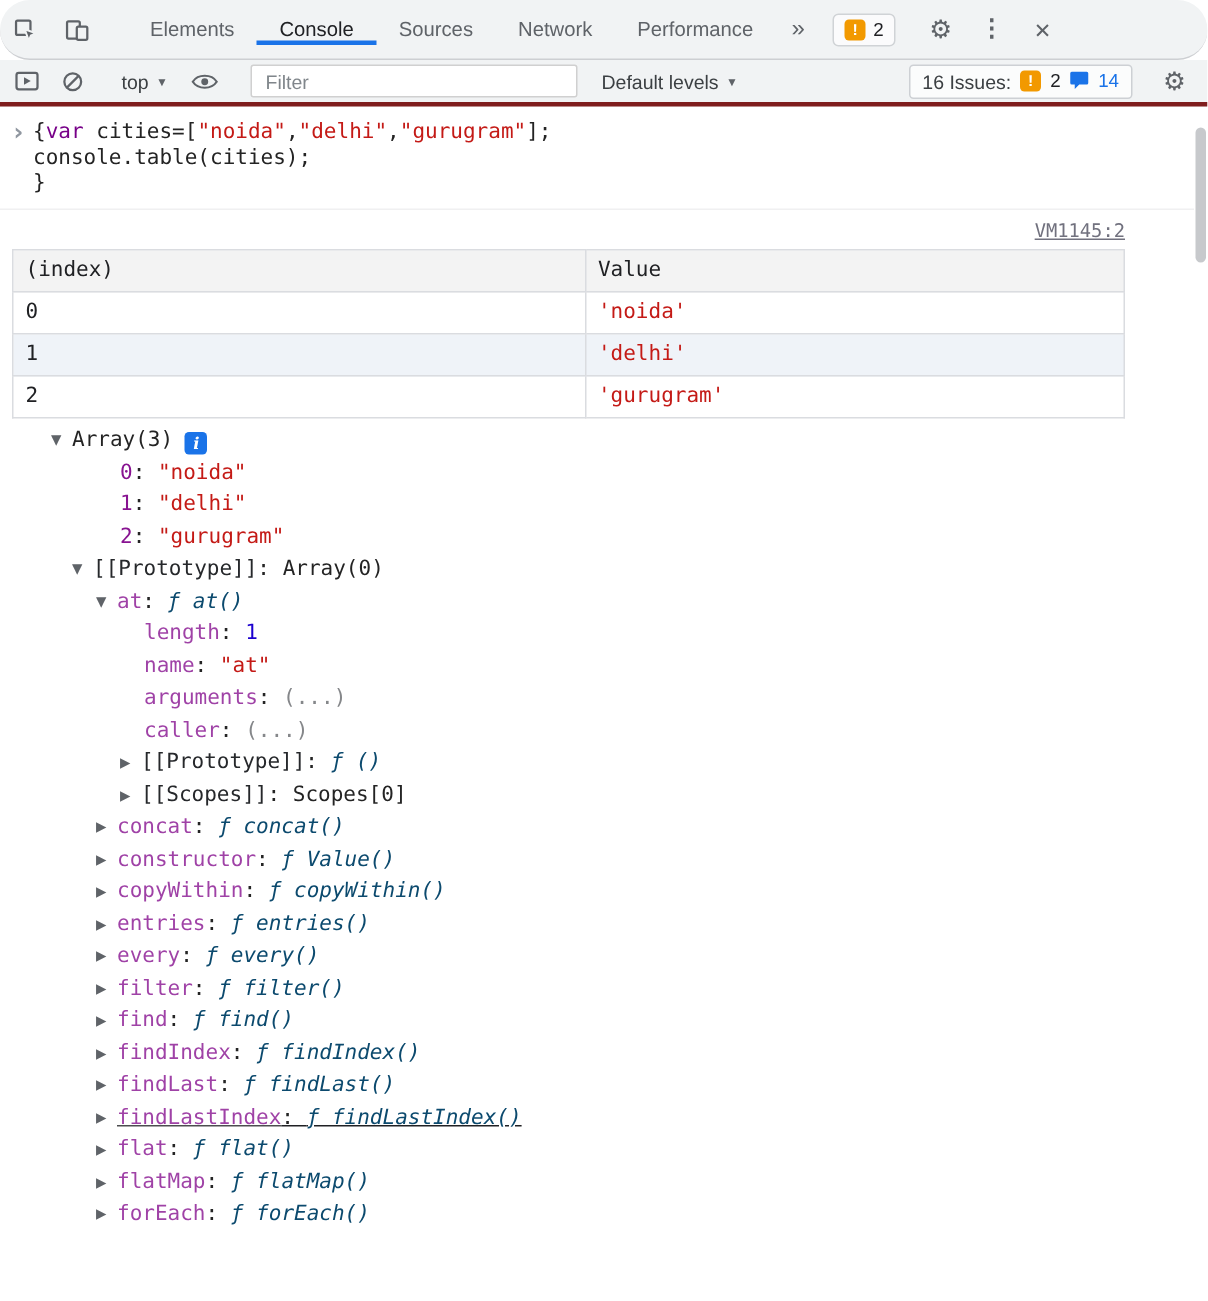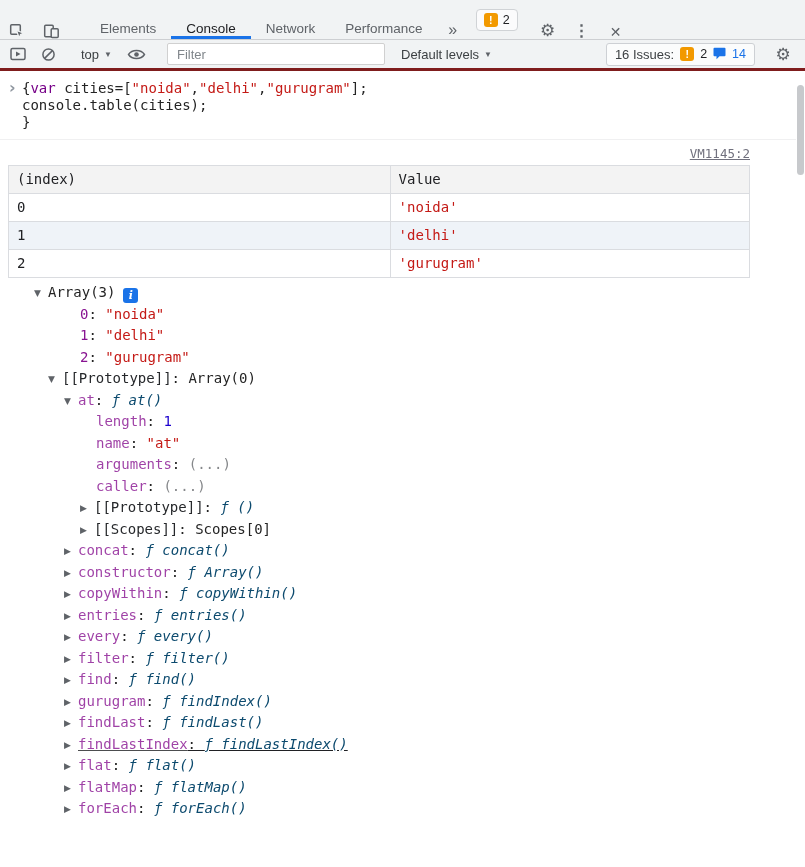--- a/index.html
+++ b/index.html
@@ -6,21 +6,21 @@
   html, body { margin: 0; padding: 0; }
   body {
     width: 805px; height: 867px; overflow: hidden; position: relative;
     background: #fff; color: #202124;
     font-family: "Liberation Sans", sans-serif;
   }
 
   
   .tabbar {
     height: 40px; background: #f1f3f4; border-bottom: 1px solid #cdcfd2;
-    display: flex; align-items: flex-end;
+    display: flex; align-items: center; border-radius: 20px;
   }
   .icon-btn {
     width: 34px; display: flex; align-items: center; justify-content: center;
     background: none; border: none; padding: 0; color: #5f6368; cursor: pointer; font: inherit;
   }
   .vsep { width: 1px; background: #d6d8da; margin: 10px 2px; }
   .toolbar .vsep { margin: 7px 3px; }
   .tabs { display: flex; align-items: stretch; margin-left: 12px; }
   .tab {
     padding: 0 15px; display: flex; align-items: center; font-size: 13.5px; color: #5f6368;
@@ -135,20 +135,21 @@
       <svg width="17" height="16" viewBox="0 0 17 16">
         <rect x="1.7" y="2.2" width="8.5" height="11.5" rx="1" fill="none" stroke="#5f6368" stroke-width="1.5"></rect>
         <rect x="8.2" y="5.8" width="7" height="8.7" rx="1" fill="#f1f3f4" stroke="#5f6368" stroke-width="1.5"></rect>
       </svg>
     </button>
     <div class="vsep"></div>
 
     <div class="tabs">
         <div class="tab">Elements</div>
         <div class="tab active">Console</div>
+        <div class="tab">Sources</div>
         <div class="tab">Network</div>
         <div class="tab">Performance</div>
       </div>
 
     <button class="icon-btn more-tabs">
       <span>»</span>
     </button>
 
     <div class="issues-pill">
       <div class="warn-ic">!</div>
@@ -267,27 +268,27 @@
           <div class="tree-row" style="padding-left: 80px;"><span class="key">2</span><span class="sep-colon">: </span><span class="v-string">"gurugram"</span></div>
           <div class="tree-row" style="padding-left: 48px;"><span class="tri">▼</span><span class="key internal">[[Prototype]]</span><span class="sep-colon">: </span><span class="v-plain">Array(0)</span></div>
           <div class="tree-row" style="padding-left: 64px;"><span class="tri">▼</span><span class="key dim">at</span><span class="sep-colon">: </span><span class="v-function">ƒ at()</span></div>
           <div class="tree-row" style="padding-left: 96px;"><span class="key dim">length</span><span class="sep-colon">: </span><span class="v-number">1</span></div>
           <div class="tree-row" style="padding-left: 96px;"><span class="key dim">name</span><span class="sep-colon">: </span><span class="v-string">"at"</span></div>
           <div class="tree-row" style="padding-left: 96px;"><span class="key dim">arguments</span><span class="sep-colon">: </span><span class="v-muted">(...)</span></div>
           <div class="tree-row" style="padding-left: 96px;"><span class="key dim">caller</span><span class="sep-colon">: </span><span class="v-muted">(...)</span></div>
           <div class="tree-row" style="padding-left: 80px;"><span class="tri">▶</span><span class="key internal">[[Prototype]]</span><span class="sep-colon">: </span><span class="v-function">ƒ ()</span></div>
           <div class="tree-row" style="padding-left: 80px;"><span class="tri">▶</span><span class="key internal">[[Scopes]]</span><span class="sep-colon">: </span><span class="v-plain">Scopes[0]</span></div>
           <div class="tree-row" style="padding-left: 64px;"><span class="tri">▶</span><span class="key dim">concat</span><span class="sep-colon">: </span><span class="v-function">ƒ concat()</span></div>
-          <div class="tree-row" style="padding-left: 64px;"><span class="tri">▶</span><span class="key dim">constructor</span><span class="sep-colon">: </span><span class="v-function">ƒ Array()</span></div>
+          <div class="tree-row" style="padding-left: 64px;"><span class="tri">▶</span><span class="key dim">constructor</span><span class="sep-colon">: </span><span class="v-function">ƒ Value()</span></div>
           <div class="tree-row" style="padding-left: 64px;"><span class="tri">▶</span><span class="key dim">copyWithin</span><span class="sep-colon">: </span><span class="v-function">ƒ copyWithin()</span></div>
           <div class="tree-row" style="padding-left: 64px;"><span class="tri">▶</span><span class="key dim">entries</span><span class="sep-colon">: </span><span class="v-function">ƒ entries()</span></div>
           <div class="tree-row" style="padding-left: 64px;"><span class="tri">▶</span><span class="key dim">every</span><span class="sep-colon">: </span><span class="v-function">ƒ every()</span></div>
           <div class="tree-row" style="padding-left: 64px;"><span class="tri">▶</span><span class="key dim">filter</span><span class="sep-colon">: </span><span class="v-function">ƒ filter()</span></div>
           <div class="tree-row" style="padding-left: 64px;"><span class="tri">▶</span><span class="key dim">find</span><span class="sep-colon">: </span><span class="v-function">ƒ find()</span></div>
-          <div class="tree-row" style="padding-left: 64px;"><span class="tri">▶</span><span class="key dim">gurugram</span><span class="sep-colon">: </span><span class="v-function">ƒ findIndex()</span></div>
+          <div class="tree-row" style="padding-left: 64px;"><span class="tri">▶</span><span class="key dim">findIndex</span><span class="sep-colon">: </span><span class="v-function">ƒ findIndex()</span></div>
           <div class="tree-row" style="padding-left: 64px;"><span class="tri">▶</span><span class="key dim">findLast</span><span class="sep-colon">: </span><span class="v-function">ƒ findLast()</span></div>
           <div class="tree-row" style="padding-left: 64px; text-decoration: underline;"><span class="tri">▶</span><span class="key dim">findLastIndex</span><span class="sep-colon">: </span><span class="v-function">ƒ findLastIndex()</span></div>
           <div class="tree-row" style="padding-left: 64px;"><span class="tri">▶</span><span class="key dim">flat</span><span class="sep-colon">: </span><span class="v-function">ƒ flat()</span></div>
           <div class="tree-row" style="padding-left: 64px;"><span class="tri">▶</span><span class="key dim">flatMap</span><span class="sep-colon">: </span><span class="v-function">ƒ flatMap()</span></div>
           <div class="tree-row" style="padding-left: 64px;"><span class="tri">▶</span><span class="key dim">forEach</span><span class="sep-colon">: </span><span class="v-function">ƒ forEach()</span></div>
         </div>
     </div>
 
   </div>
 

